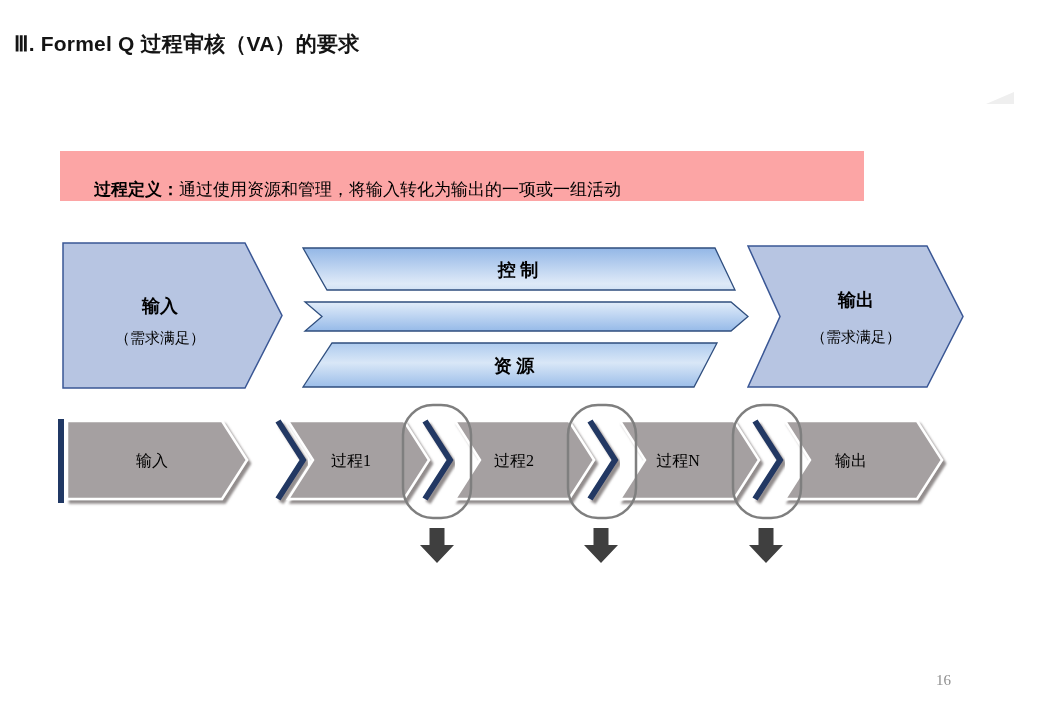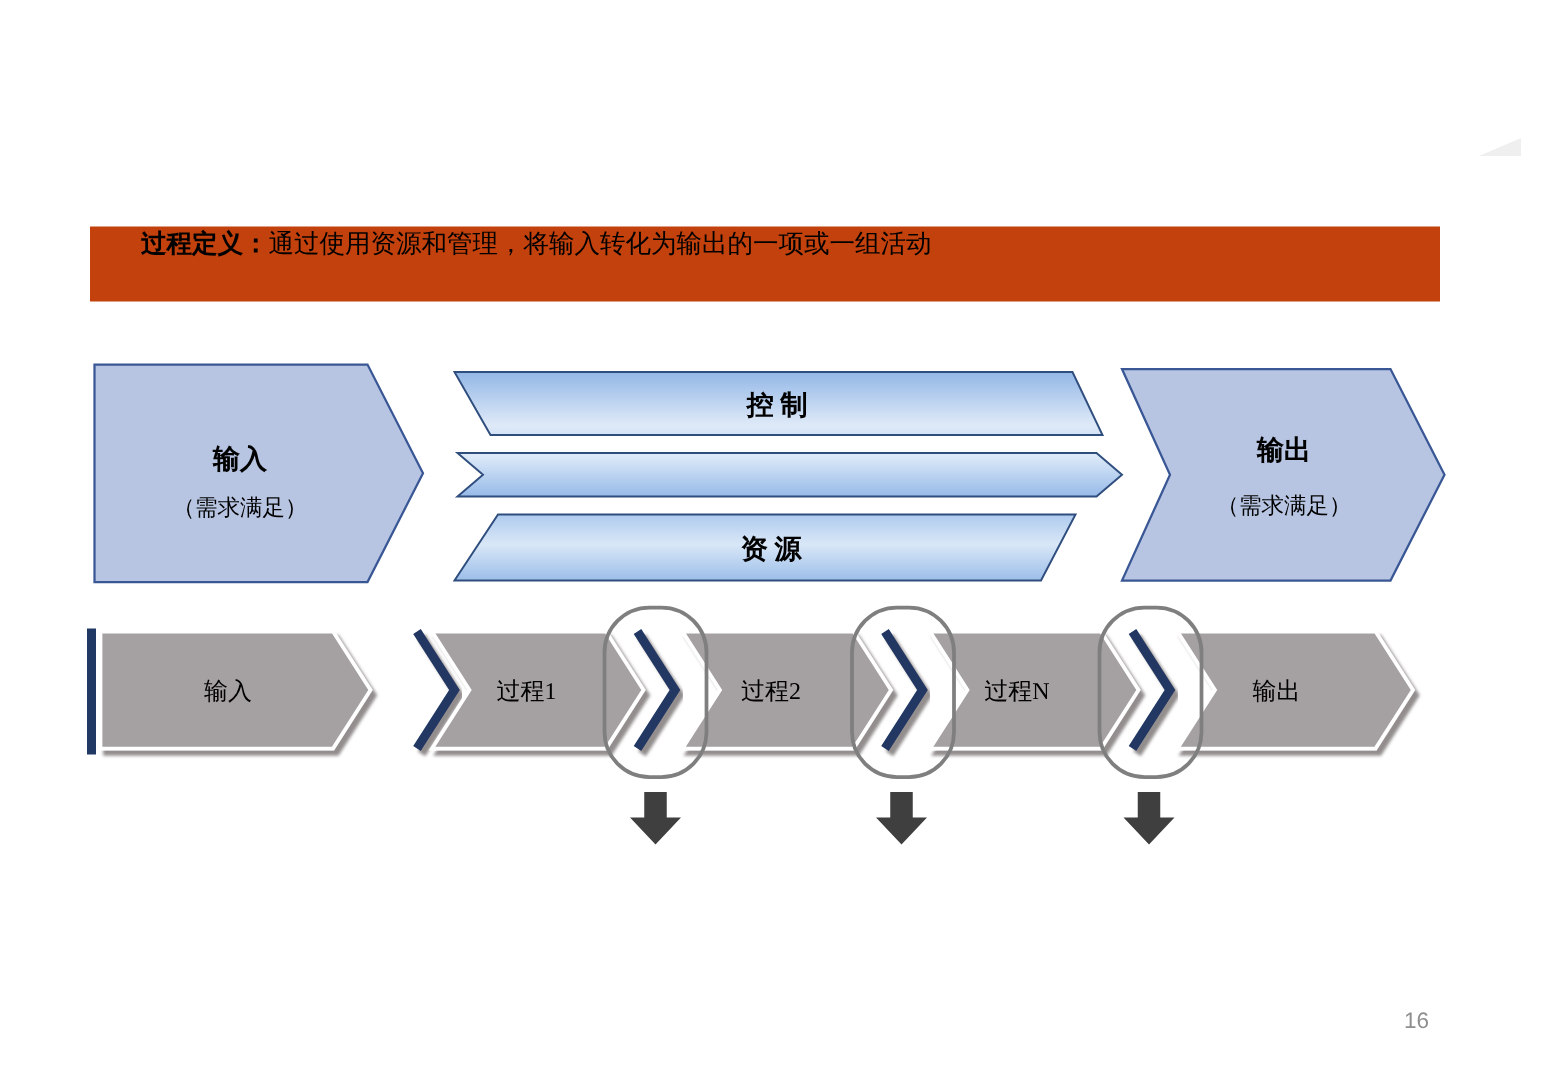--- a/index.html
+++ b/index.html
@@ -10,24 +10,24 @@
     overflow:hidden;
     font-family:"Liberation Serif", serif;
   }
   .slide-title{
     position:absolute;left:14px;top:30px;
     font-family:"Liberation Sans", sans-serif;
     font-size:21px;font-weight:600;color:#141414;
     letter-spacing:0.2px;
   }
   .banner{
-    position:absolute;left:60px;width:900px;
-    background:#c2410c;
+    position:absolute;left:60px;width:804px;
+    background:#fca5a5;
     color:#000;
-    display:flex;align-items:flex-start;
+    display:flex;align-items:flex-end;
     font-family:"Liberation Serif", serif;
   }
   .banner-definition{
     top:151px;height:50px;font-size:17px;
   }
   .banner-definition .inner{padding-left:34px;}
   .banner-definition .lbl{font-weight:bold;}
   .banner-summary{
     top:587px;height:57px;font-size:18px;font-weight:bold;
   }
@@ -35,29 +35,30 @@
   .diagram-svg{position:absolute;left:0;top:0;width:1040px;height:720px;}
   .diagram-svg text{
     font-family:"Liberation Serif", serif;
     fill:#000000;
   }
   .shape-title-text{font-size:18px;font-weight:bold;}
   .shape-sub-text{font-size:15px;}
   .chain-text{font-size:16px;}
   .page-number{
     position:absolute;left:936px;top:672px;
-    font-family:Liberation Sans, sans-serif;
+    font-family:Liberation Serif, serif;
     font-size:15px;color:#8f8f8f;
   }
 </style>
 </head>
 <body>
 
 <div class="slide">
 
+  <div class="slide-title">Ⅲ. Formel Q 过程审核（VA）的要求</div>
 
   <div class="banner banner-definition">
     <div class="inner"><span class="lbl">过程定义：</span><span>通过使用资源和管理，将输入转化为输出的一项或一组活动</span></div>
   </div>
 
   <svg class="diagram-svg" viewBox="0 0 1040 720" xmlns="http://www.w3.org/2000/svg">
     <defs>
       <linearGradient id="gradTop" x1="0" y1="0" x2="0" y2="1">
         <stop offset="0" stop-color="#93B7E6"></stop>
         <stop offset="0.85" stop-color="#DFEAF8"></stop>

